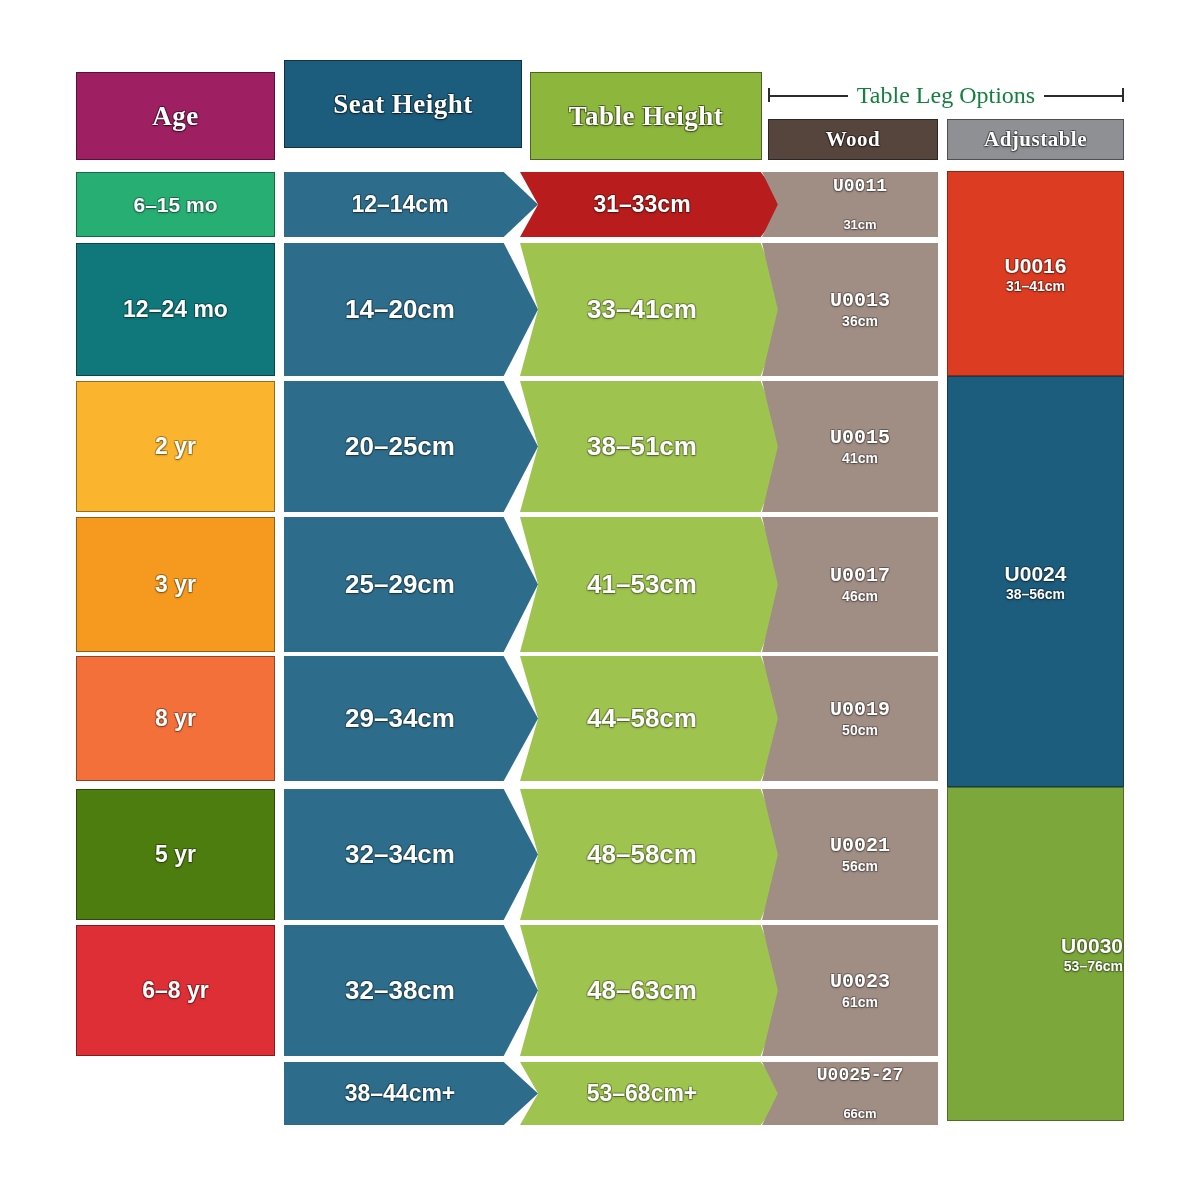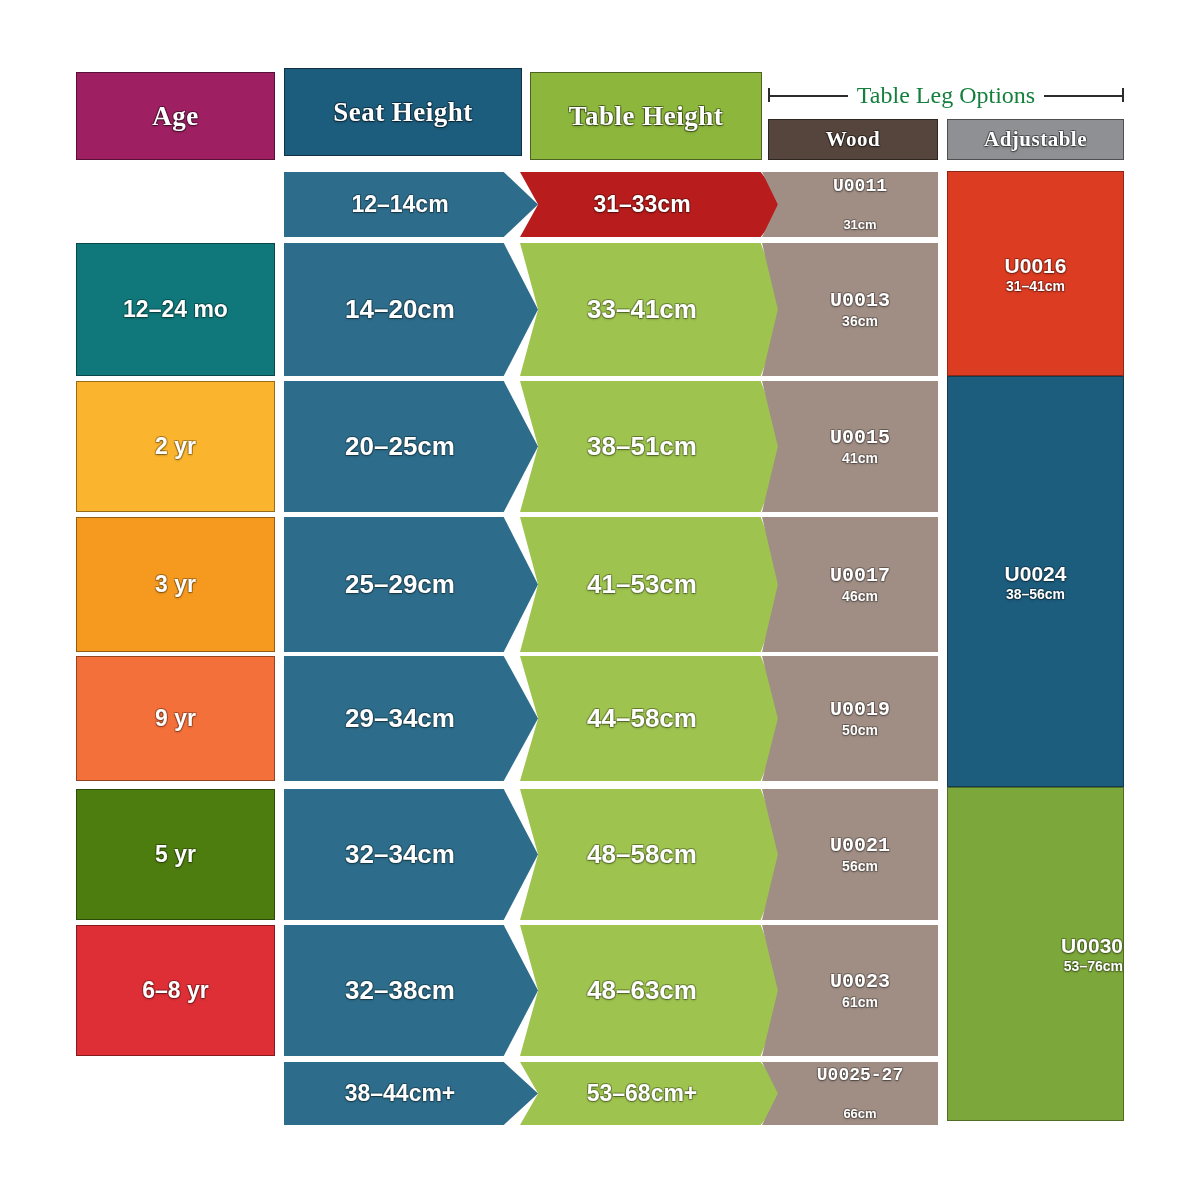--- a/index.html
+++ b/index.html
@@ -48,21 +48,21 @@
 
   
   .hdr {
     position: absolute;
     display: flex;
     align-items: center;
     justify-content: center;
     border: 1px solid rgba(0,0,0,.45);
   }
   #hdr-age        { left: 76px;  top: 72px;  width: 199px; height: 88px; background: #9e2063; }
-  #hdr-seat       { left: 284px; top: 68px;  width: 238px; height: 88px; background: #1c5c7c; }
+  #hdr-seat       { left: 284px; top: 60px;  width: 238px; height: 88px; background: #1c5c7c; }
   #hdr-table      { left: 530px; top: 72px;  width: 232px; height: 88px; background: #8cb63c; }
   #hdr-wood       { left: 768px; top: 119px; width: 170px; height: 41px; background: #55453d; }
   #hdr-adjustable { left: 947px; top: 119px; width: 177px; height: 41px; background: #8e9093; }
 
   #hdr-age   .hdr-text { font-size: 27px; }
   #hdr-seat  .hdr-text { font-size: 27px; }
   #hdr-table .hdr-text { font-size: 27px; }
   #hdr-wood  .hdr-text,
   #hdr-adjustable .hdr-text { font-size: 21px; }
 
@@ -206,20 +206,23 @@
   <div class="hdr" id="hdr-wood">
     <span class="hdr-text">Wood</span>
   </div>
 
   <div class="hdr" id="hdr-adjustable">
     <span class="hdr-text">Adjustable</span>
   </div>
 
   <div id="rows-layer">
       <div class="row compact" style="top: 172px; height: 65px;">
+        <div class="cell age" style="background: rgb(39, 174, 115);">
+          <span class="cell-text age-label">6–15 mo</span>
+        </div>
         <div class="cell seat" style="background: rgb(45, 109, 139);">
           <span class="cell-text seat-label">12–14cm</span>
         </div>
         <div class="cell table" style="background: #b91c1c;">
           <span class="cell-text table-label">31–33cm</span>
         </div>
         <div class="cell wood" style="background: rgb(160, 142, 133);">
           <span class="cell-text wood-code">U0011</span>
           <span class="cell-text wood-size">31cm</span>
         </div>
@@ -264,21 +267,21 @@
         <div class="cell table" style="background: rgb(158, 196, 79);">
           <span class="cell-text table-label">41–53cm</span>
         </div>
         <div class="cell wood" style="background: rgb(160, 142, 133);">
           <span class="cell-text wood-code">U0017</span>
           <span class="cell-text wood-size">46cm</span>
         </div>
       </div>
       <div class="row" style="top: 656px; height: 125px;">
         <div class="cell age" style="background: rgb(244, 112, 58);">
-          <span class="cell-text age-label">9 yr</span>
+          <span class="cell-text age-label">8 yr</span>
         </div>
         <div class="cell seat" style="background: rgb(45, 109, 139);">
           <span class="cell-text seat-label">29–34cm</span>
         </div>
         <div class="cell table" style="background: rgb(158, 196, 79);">
           <span class="cell-text table-label">44–58cm</span>
         </div>
         <div class="cell wood" style="background: rgb(160, 142, 133);">
           <span class="cell-text wood-code">U0019</span>
           <span class="cell-text wood-size">50cm</span>

